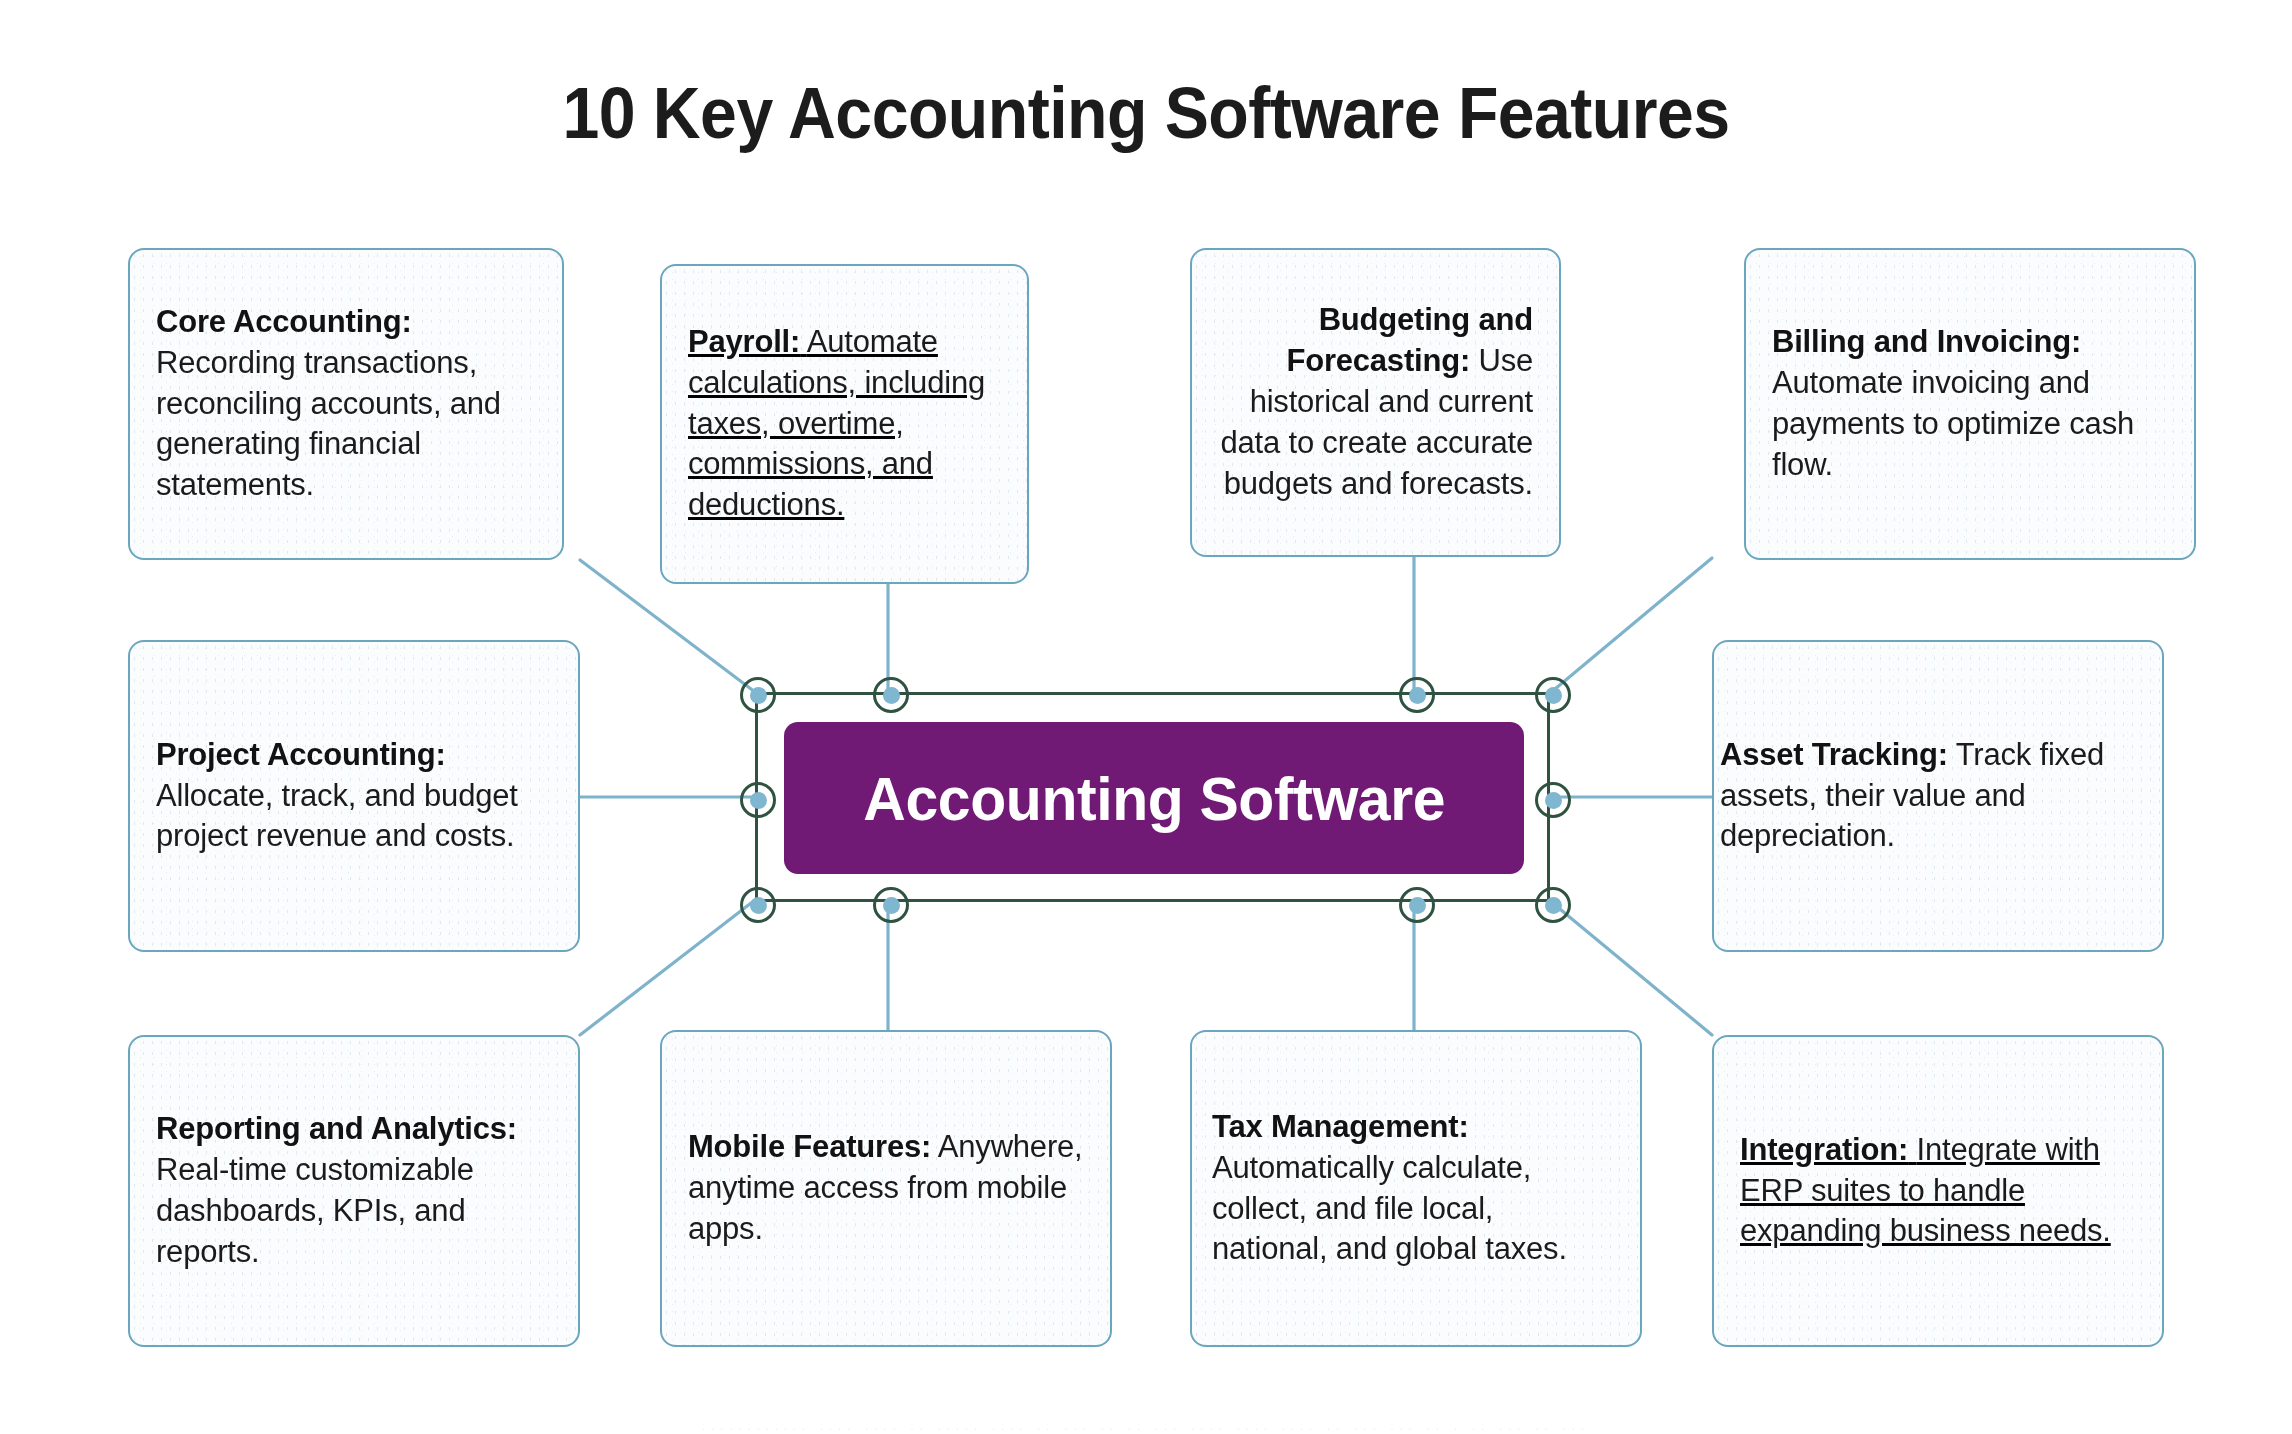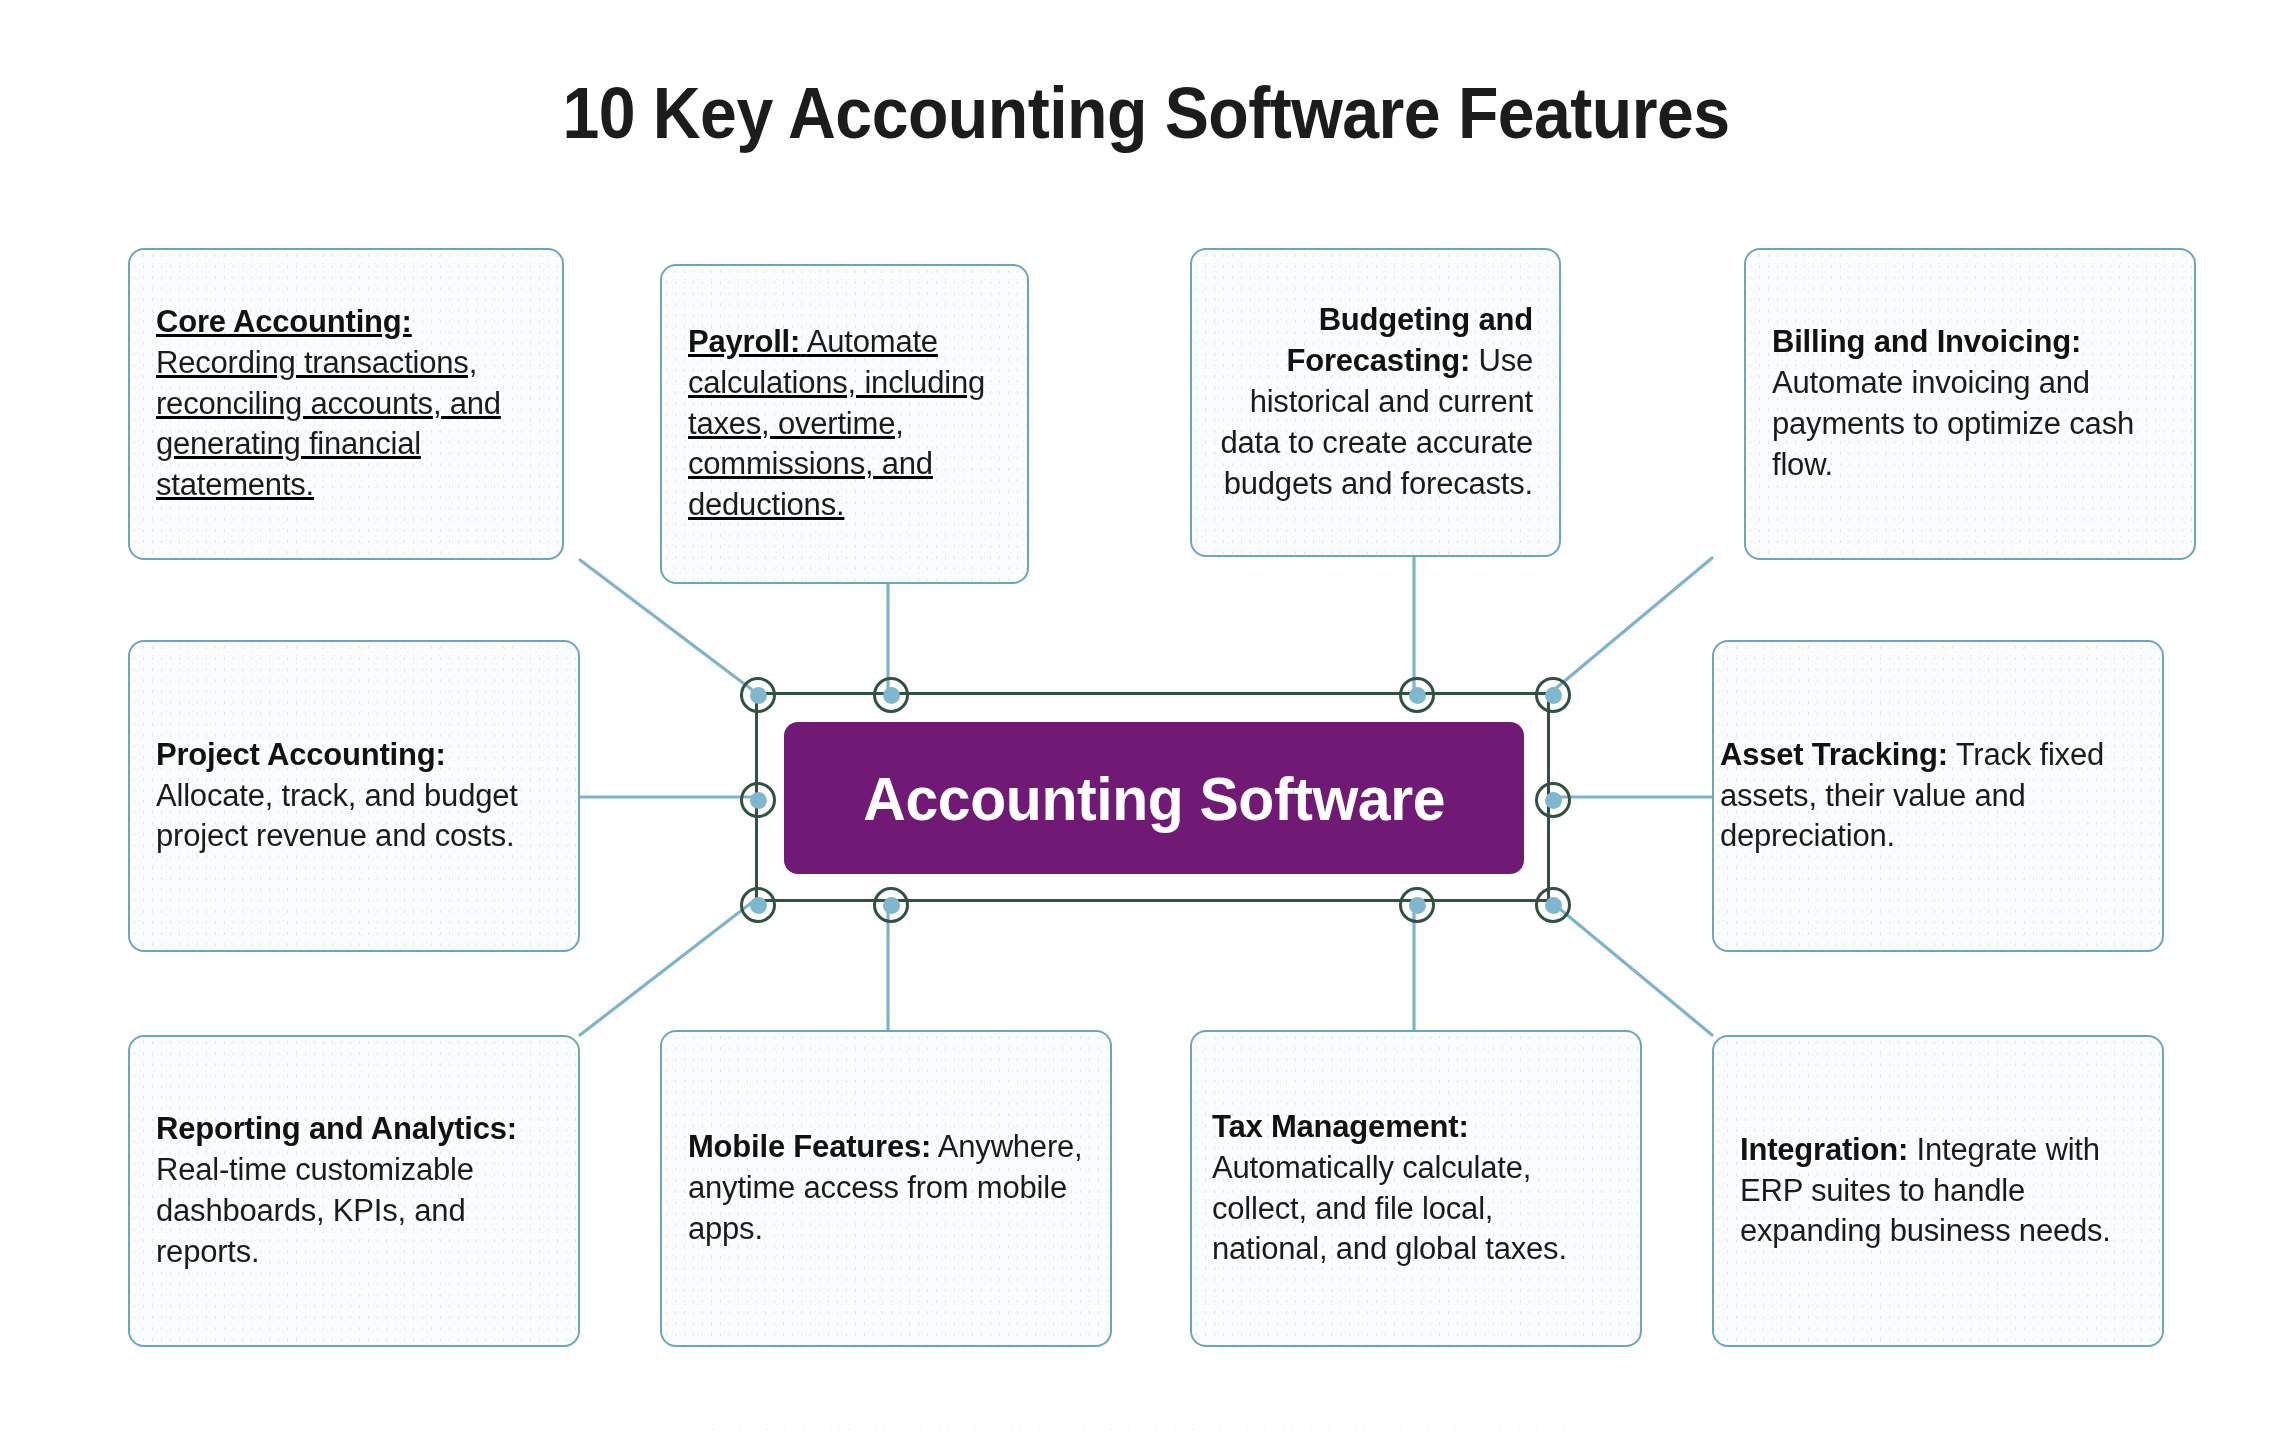--- a/index.html
+++ b/index.html
@@ -139,21 +139,21 @@
       <path d="M 580 1035 L 755 900"></path>
 
       <path d="M 888 1030 L 888 902"></path>
 
       <path d="M 1414 1030 L 1414 902"></path>
 
       <path d="M 1712 1035 L 1549 900"></path>
     </g>
   </svg>
 
-  <div class="card" style="left:128px;  top:248px;  width:436px; height:312px;text-decoration:underline;">
+  <div class="card" style="left:128px;  top:248px;  width:436px; height:312px;">
     <div class="card-text">
       <b>Core Accounting:</b> 
       <span>Recording transactions, reconciling accounts, and generating financial statements.</span>
     </div>
   </div>
 
   <div class="card" style="left:660px;  top:264px;  width:369px; height:320px;text-decoration:underline;">
     <div class="card-text">
       <b>Payroll:</b> 
       <span>Automate calculations, including taxes, overtime, commissions, and deductions.</span>
@@ -202,21 +202,21 @@
     </div>
   </div>
 
   <div class="card" style="left:1190px; top:1030px; width:452px; height:317px;padding-left:20px;">
     <div class="card-text">
       <b>Tax Management:</b> 
       <span>Automatically calculate, collect, and file local, national, and global taxes.</span>
     </div>
   </div>
 
-  <div class="card" style="left:1712px; top:1035px; width:452px; height:312px;">
+  <div class="card" style="left:1712px; top:1035px; width:452px; height:312px;text-decoration:underline;">
     <div class="card-text">
       <b>Integration:</b> 
       <span>Integrate with ERP suites to handle expanding business needs.</span>
     </div>
   </div>
 
   <div id="sel-frame" style="left:755px; top:692px; width:795px; height:210px;">
     <div class="handle" style="left:0;    top:0;"></div>
     <div class="handle" style="left:133px; top:0;"></div>
     <div class="handle" style="left:659px; top:0;"></div>

